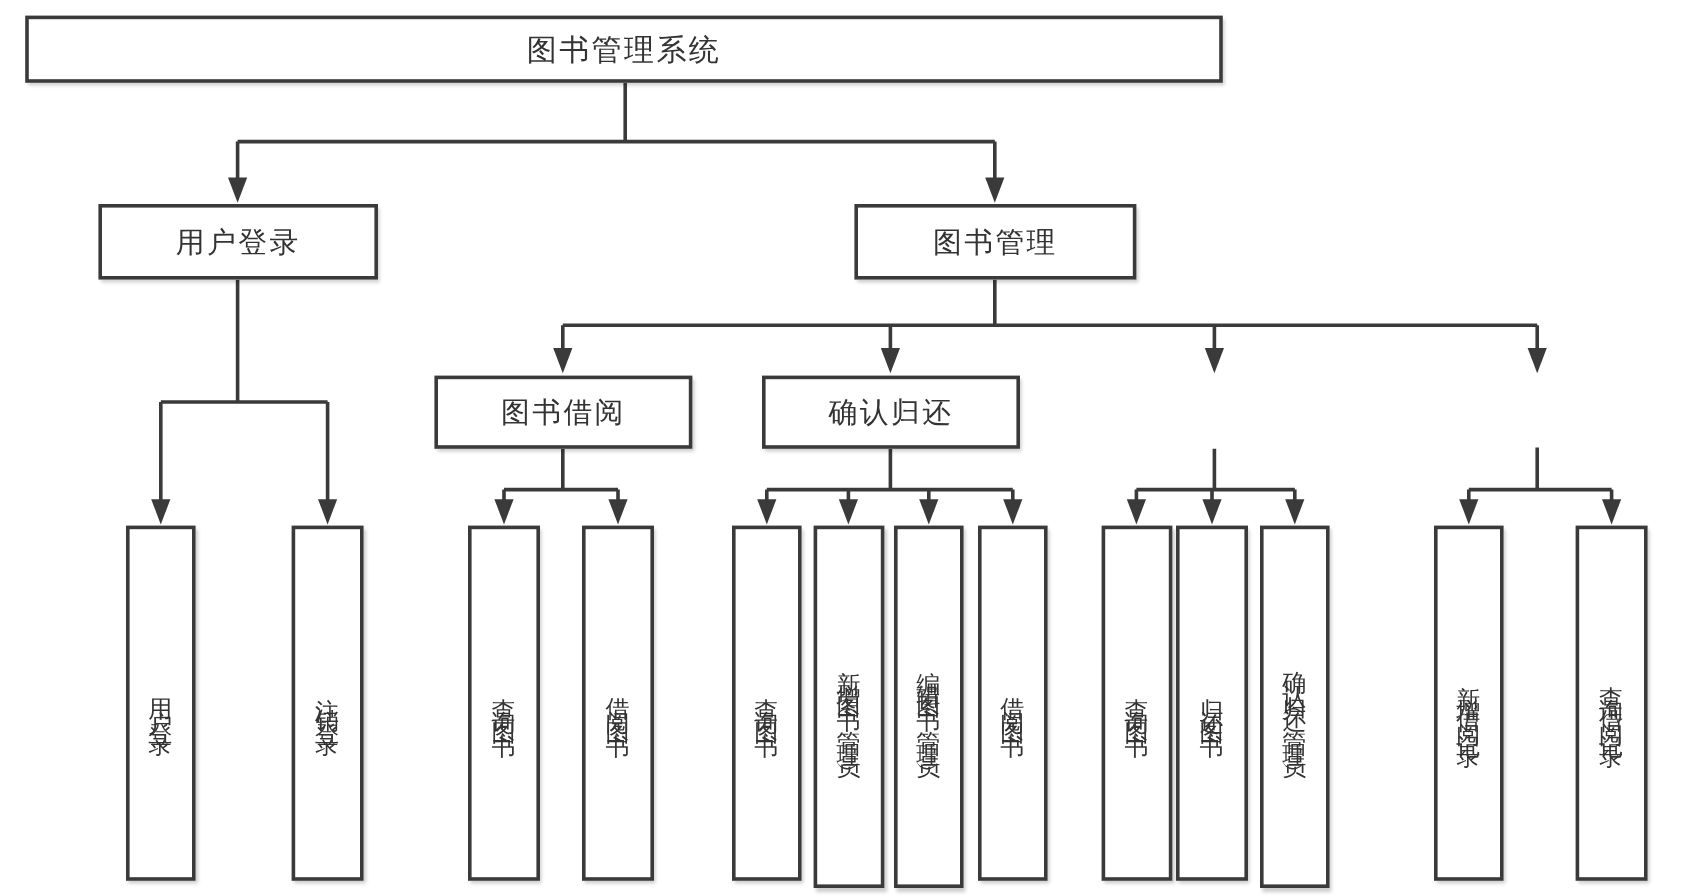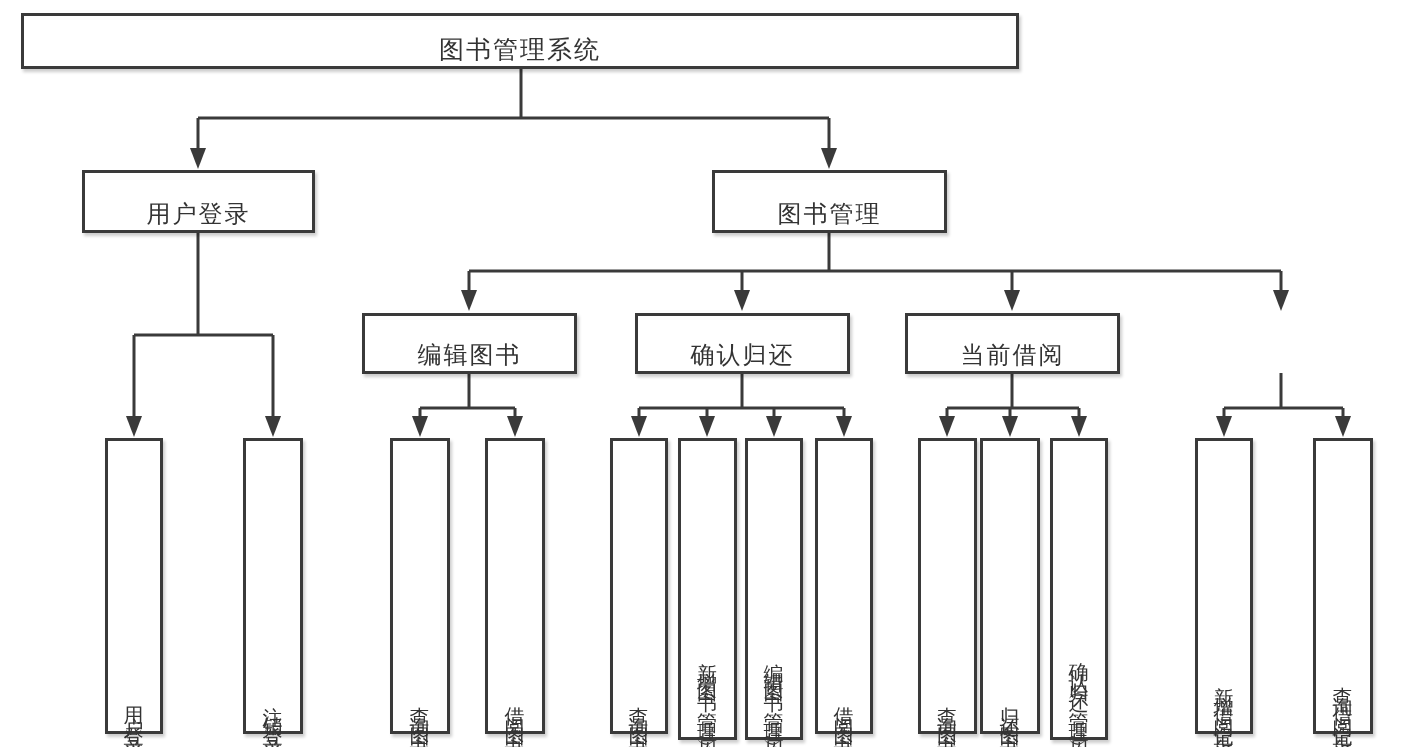--- a/index.html
+++ b/index.html
@@ -17,21 +17,21 @@
     color:var(--text);
     overflow:hidden;
   }
   #wires{position:absolute;left:0;top:0;width:1405px;height:747px;color:var(--line);}
   .box{
     position:absolute;
     box-sizing:border-box;
     border:3px solid var(--line);
     background:#fff;
     display:flex;
-    align-items:flex-end;
+    align-items:center;
     justify-content:center;
     box-shadow:2px 3px 3px rgba(0,0,0,0.20);
   }
   .hbox{font-size:24px;letter-spacing:2px;}
   .root-box{font-size:25px;}
   .vbox span{
     writing-mode:vertical-rl;
     text-orientation:mixed;
     font-size:20px;
     letter-spacing:10px;
@@ -89,27 +89,24 @@
   </div>
 
   <div class="box hbox" style="left:82px;top:170px;width:233px;height:63px">
     <span>用户登录</span>
   </div>
   <div class="box hbox" style="left:712px;top:170px;width:235px;height:63px">
     <span>图书管理</span>
   </div>
 
   <div class="box hbox" style="left:362px;top:313px;width:215px;height:61px">
-    <span>编辑图书</span>
+    <span>图书借阅</span>
   </div>
   <div class="box hbox" style="left:635px;top:313px;width:215px;height:61px">
     <span>确认归还</span>
-  </div>
-  <div class="box hbox" style="left:905px;top:313px;width:215px;height:61px">
-    <span>当前借阅</span>
   </div>
 
   <div class="box vbox" style="left:105px;top:438px;width:58px;height:296px">
     <span>用户登录</span>
   </div>
   <div class="box vbox" style="left:243px;top:438px;width:60px;height:296px">
     <span>注销登录</span>
   </div>
   <div class="box vbox" style="left:390px;top:438px;width:60px;height:296px">
     <span>查询图书</span>

